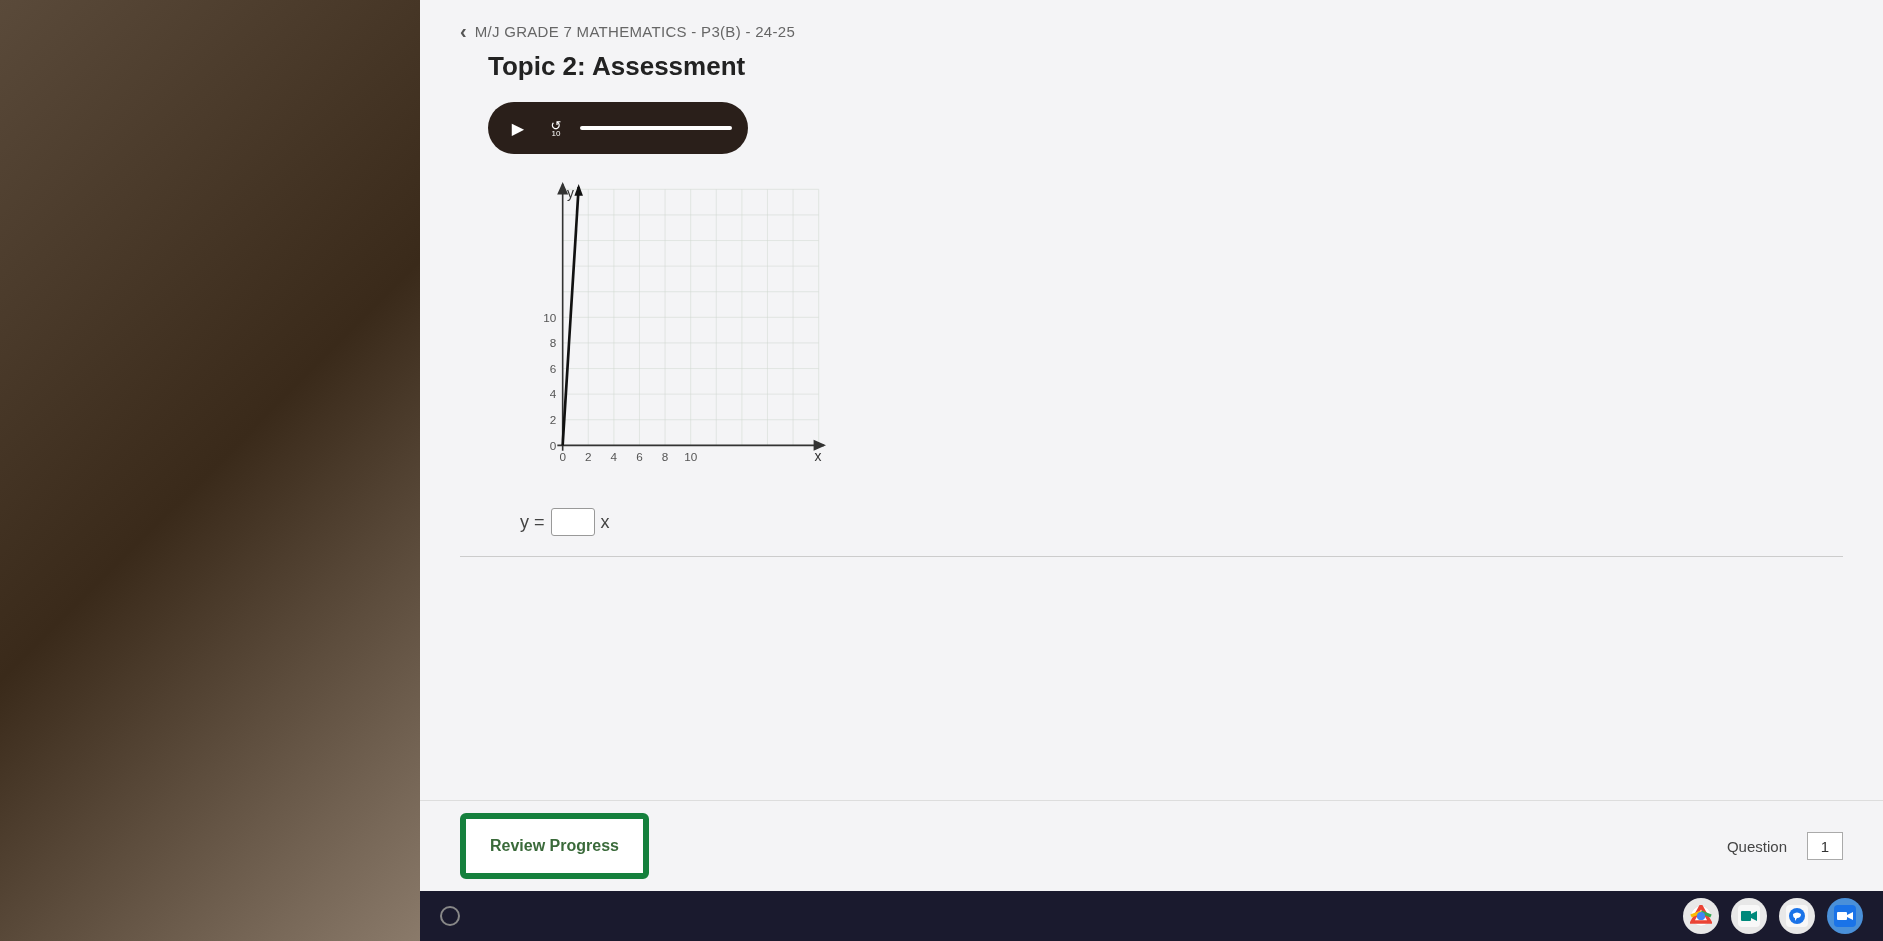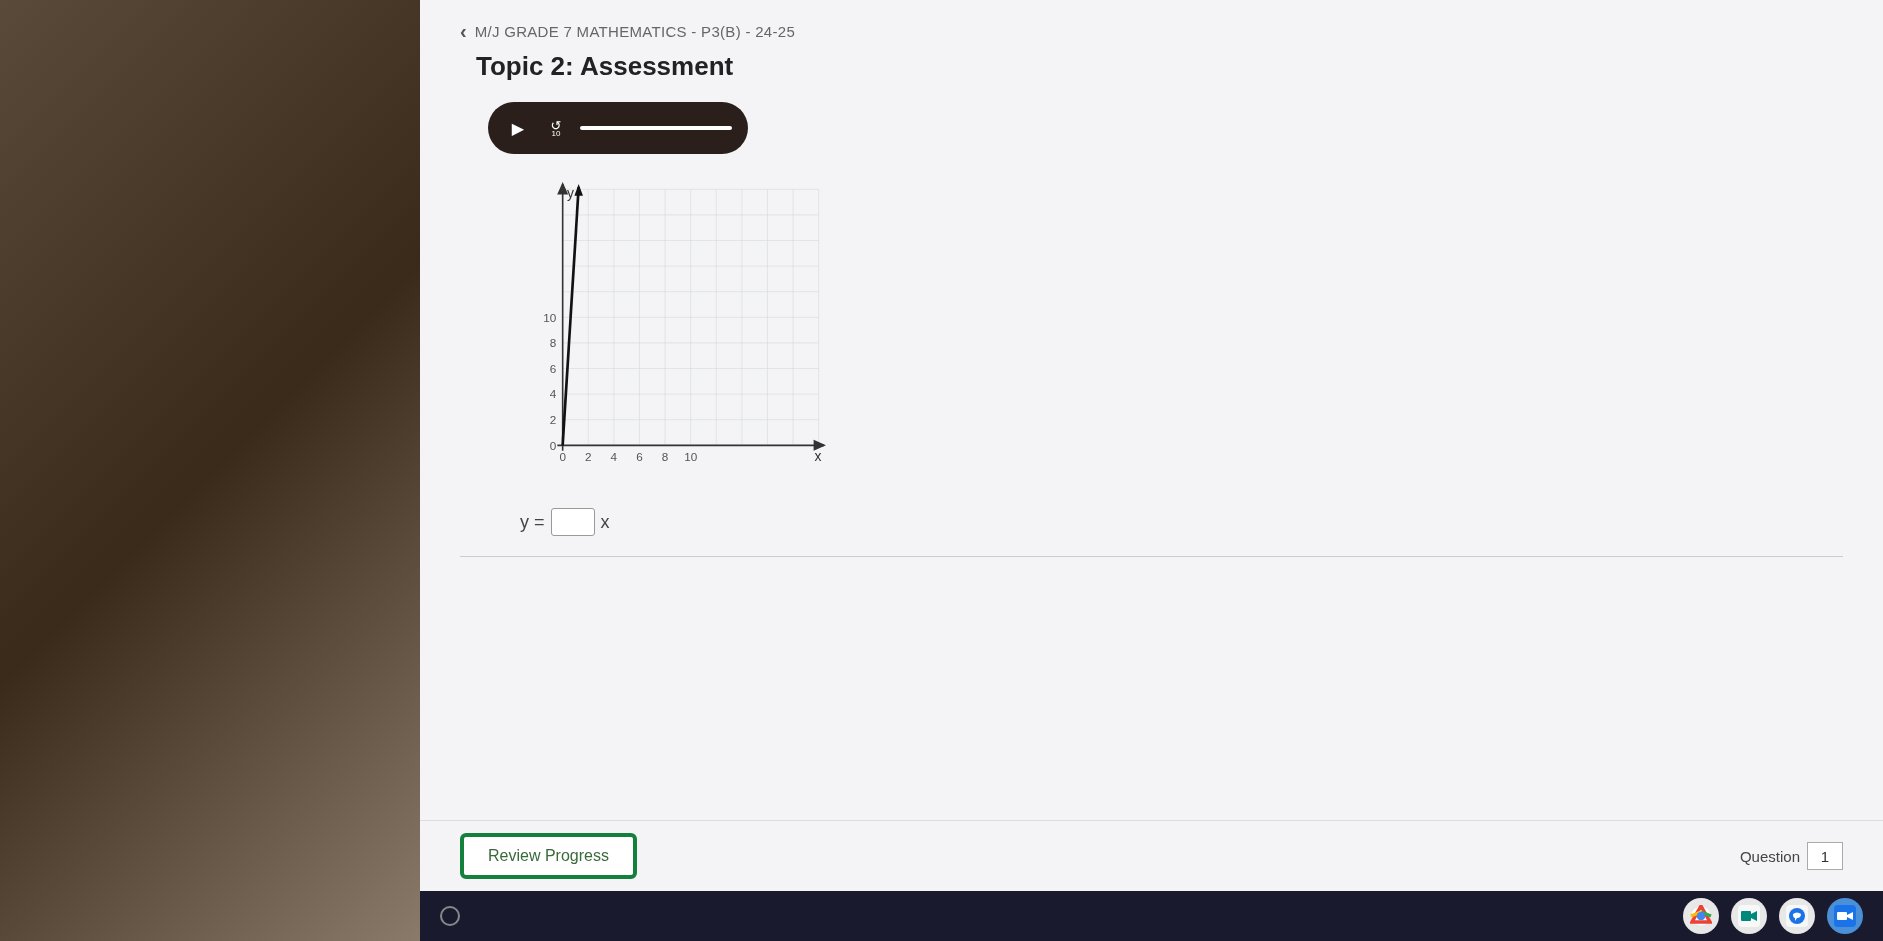--- a/index.html
+++ b/index.html
@@ -53,21 +53,21 @@
     .breadcrumb-text {
       font-size: 15px;
       color: #666;
       letter-spacing: 0.3px;
     }
 
     .page-title {
       font-size: 26px;
       font-weight: bold;
       color: #222;
-      margin-left: 16px;
+      margin-left: 28px;
       margin-bottom: 20px;
     }
 
     .audio-player {
       background: #2a1f1a;
       border-radius: 50px;
       width: 260px;
       height: 52px;
       display: flex;
       align-items: center;
@@ -168,34 +168,34 @@
     .bottom-bar {
       background: #f4f4f6;
       padding: 12px 40px;
       display: flex;
       align-items: center;
       justify-content: space-between;
       border-top: 1px solid #ddd;
     }
 
     .review-progress-btn {
-      border: 4px solid #15803d;
+      border: 6px solid #15803d;
       background: white;
       color: #3a6a3a;
       font-size: 16px;
-      padding: 10px 24px;
+      padding: 18px 24px;
       border-radius: 6px;
       cursor: pointer;
-      font-weight: 400;
+      font-weight: 700;
     }
 
     .question-indicator {
       display: flex;
       align-items: center;
-      gap: 7px;
+      gap: 20px;
       font-size: 15px;
       color: #444;
     }
 
     .question-number-box {
       width: 36px;
       height: 28px;
       border: 1px solid #aaa;
       background: white;
       display: flex;

